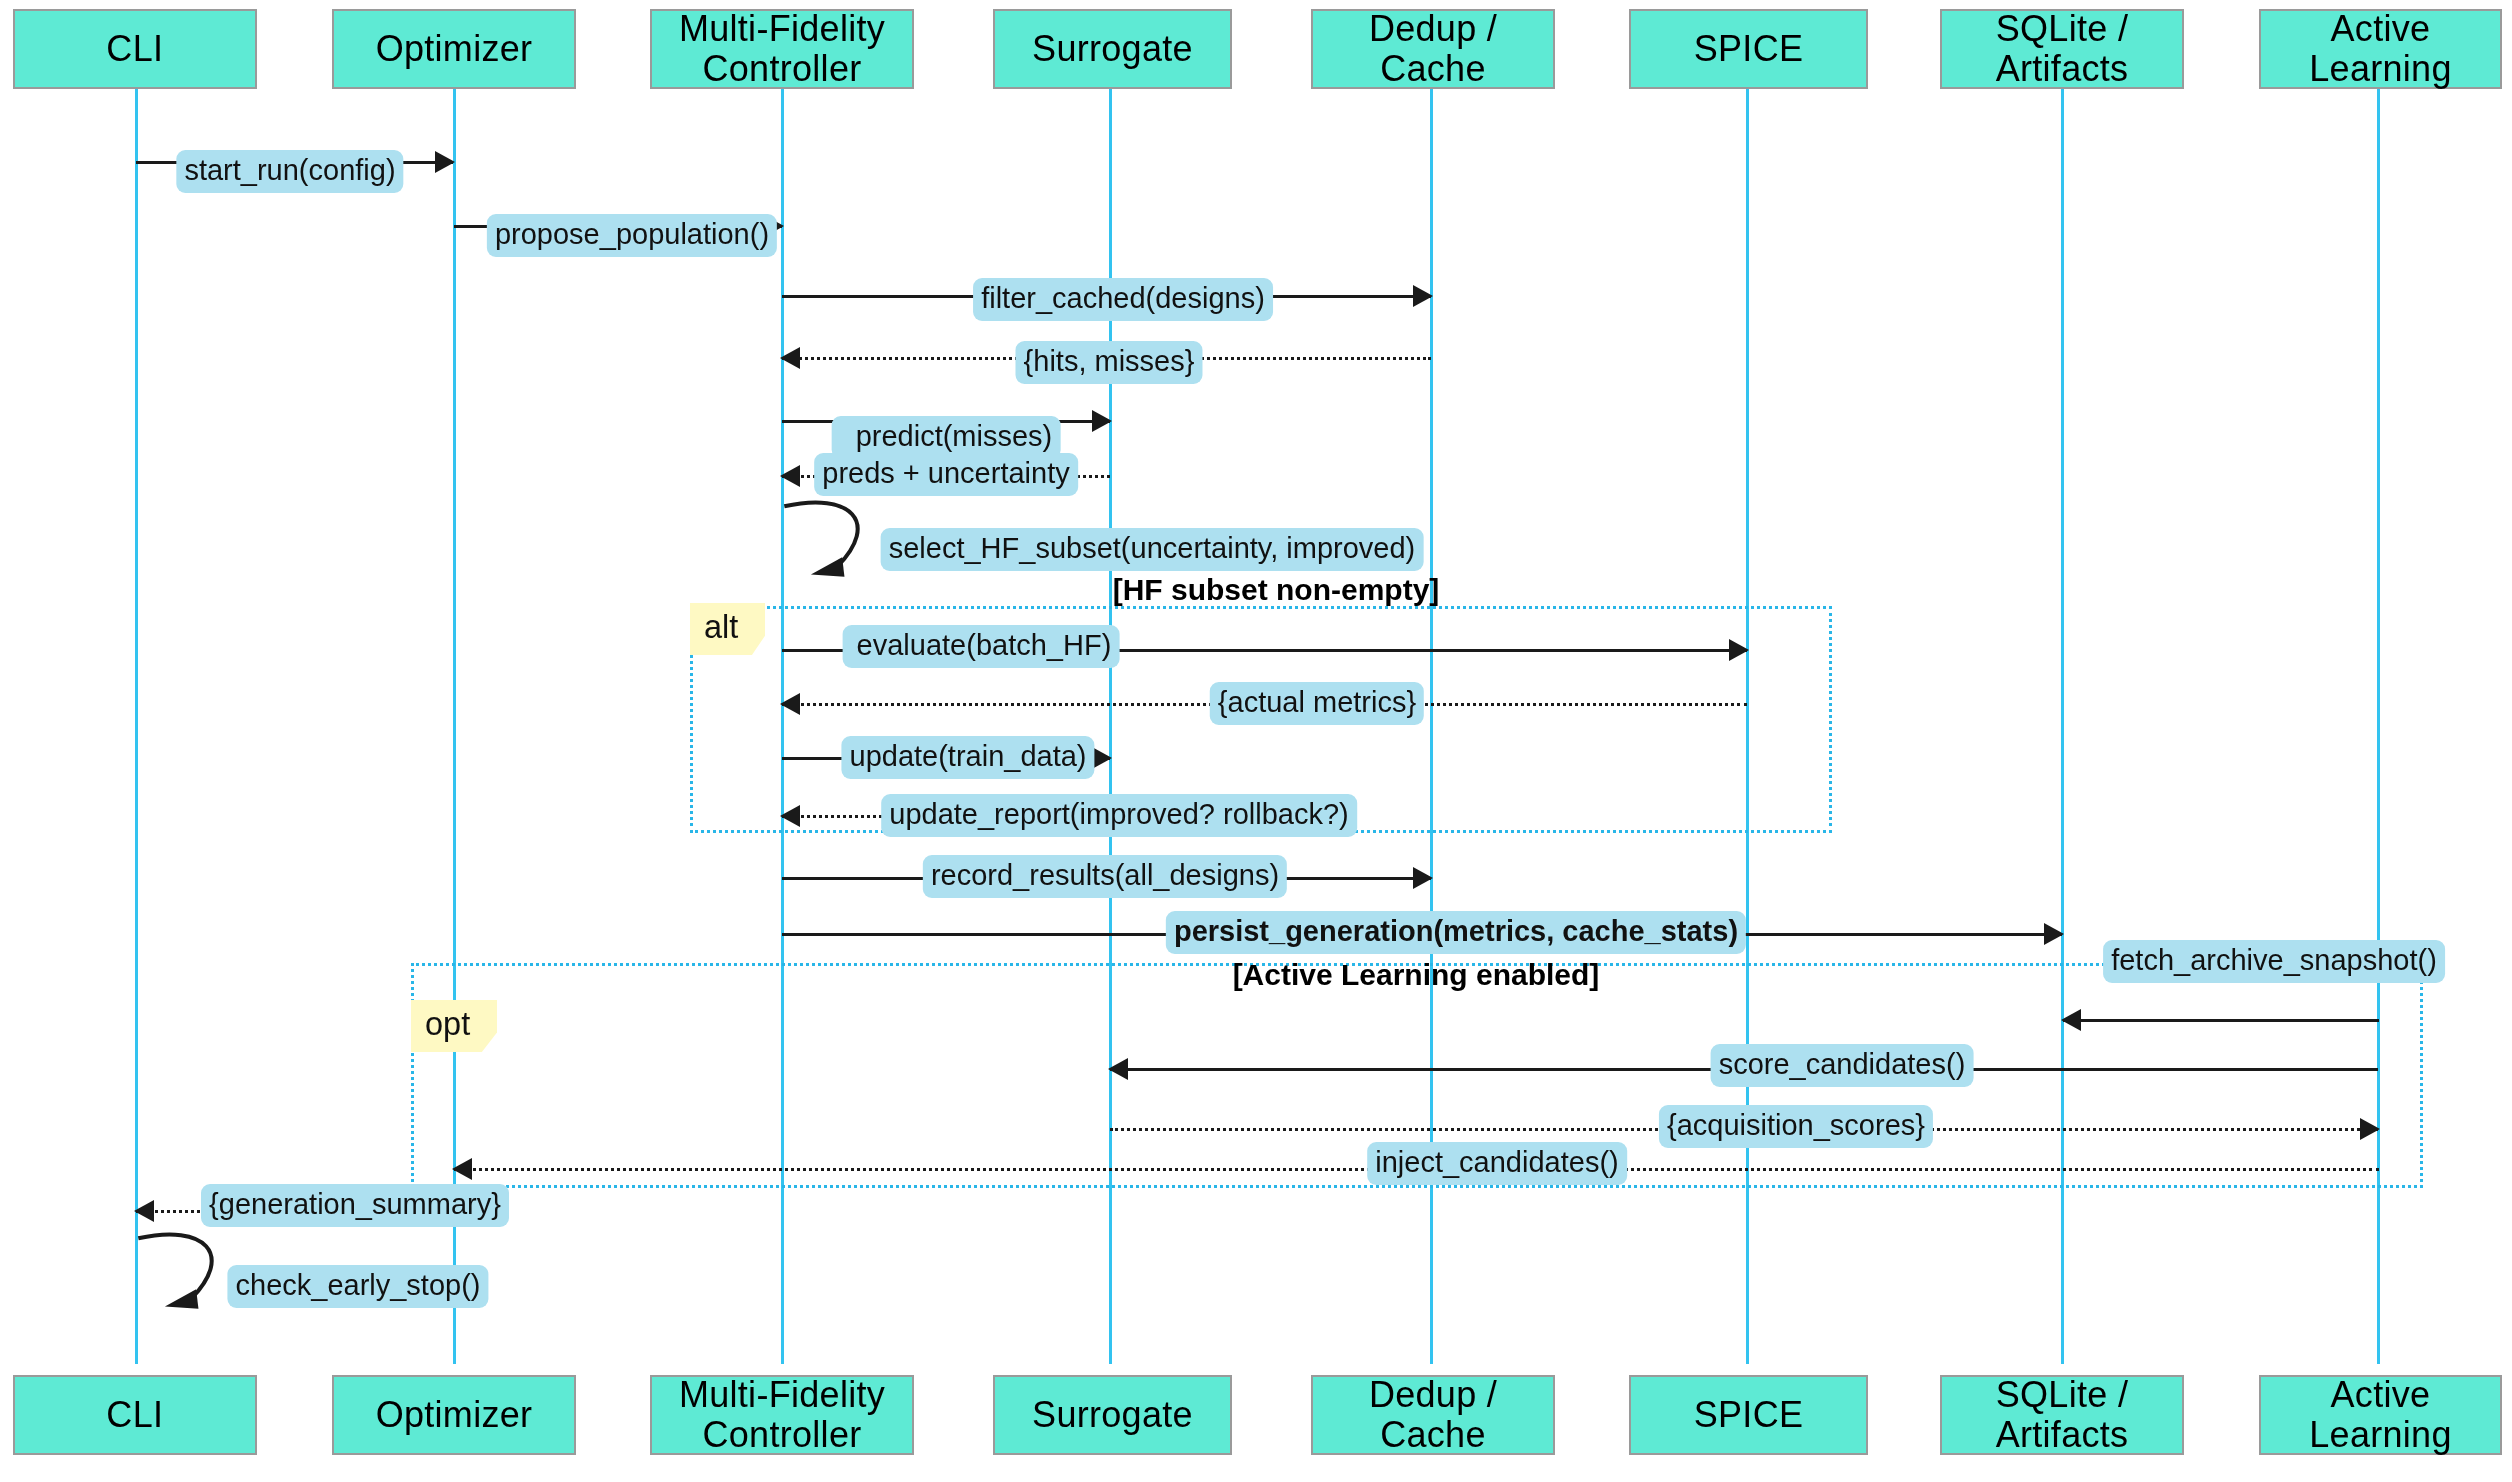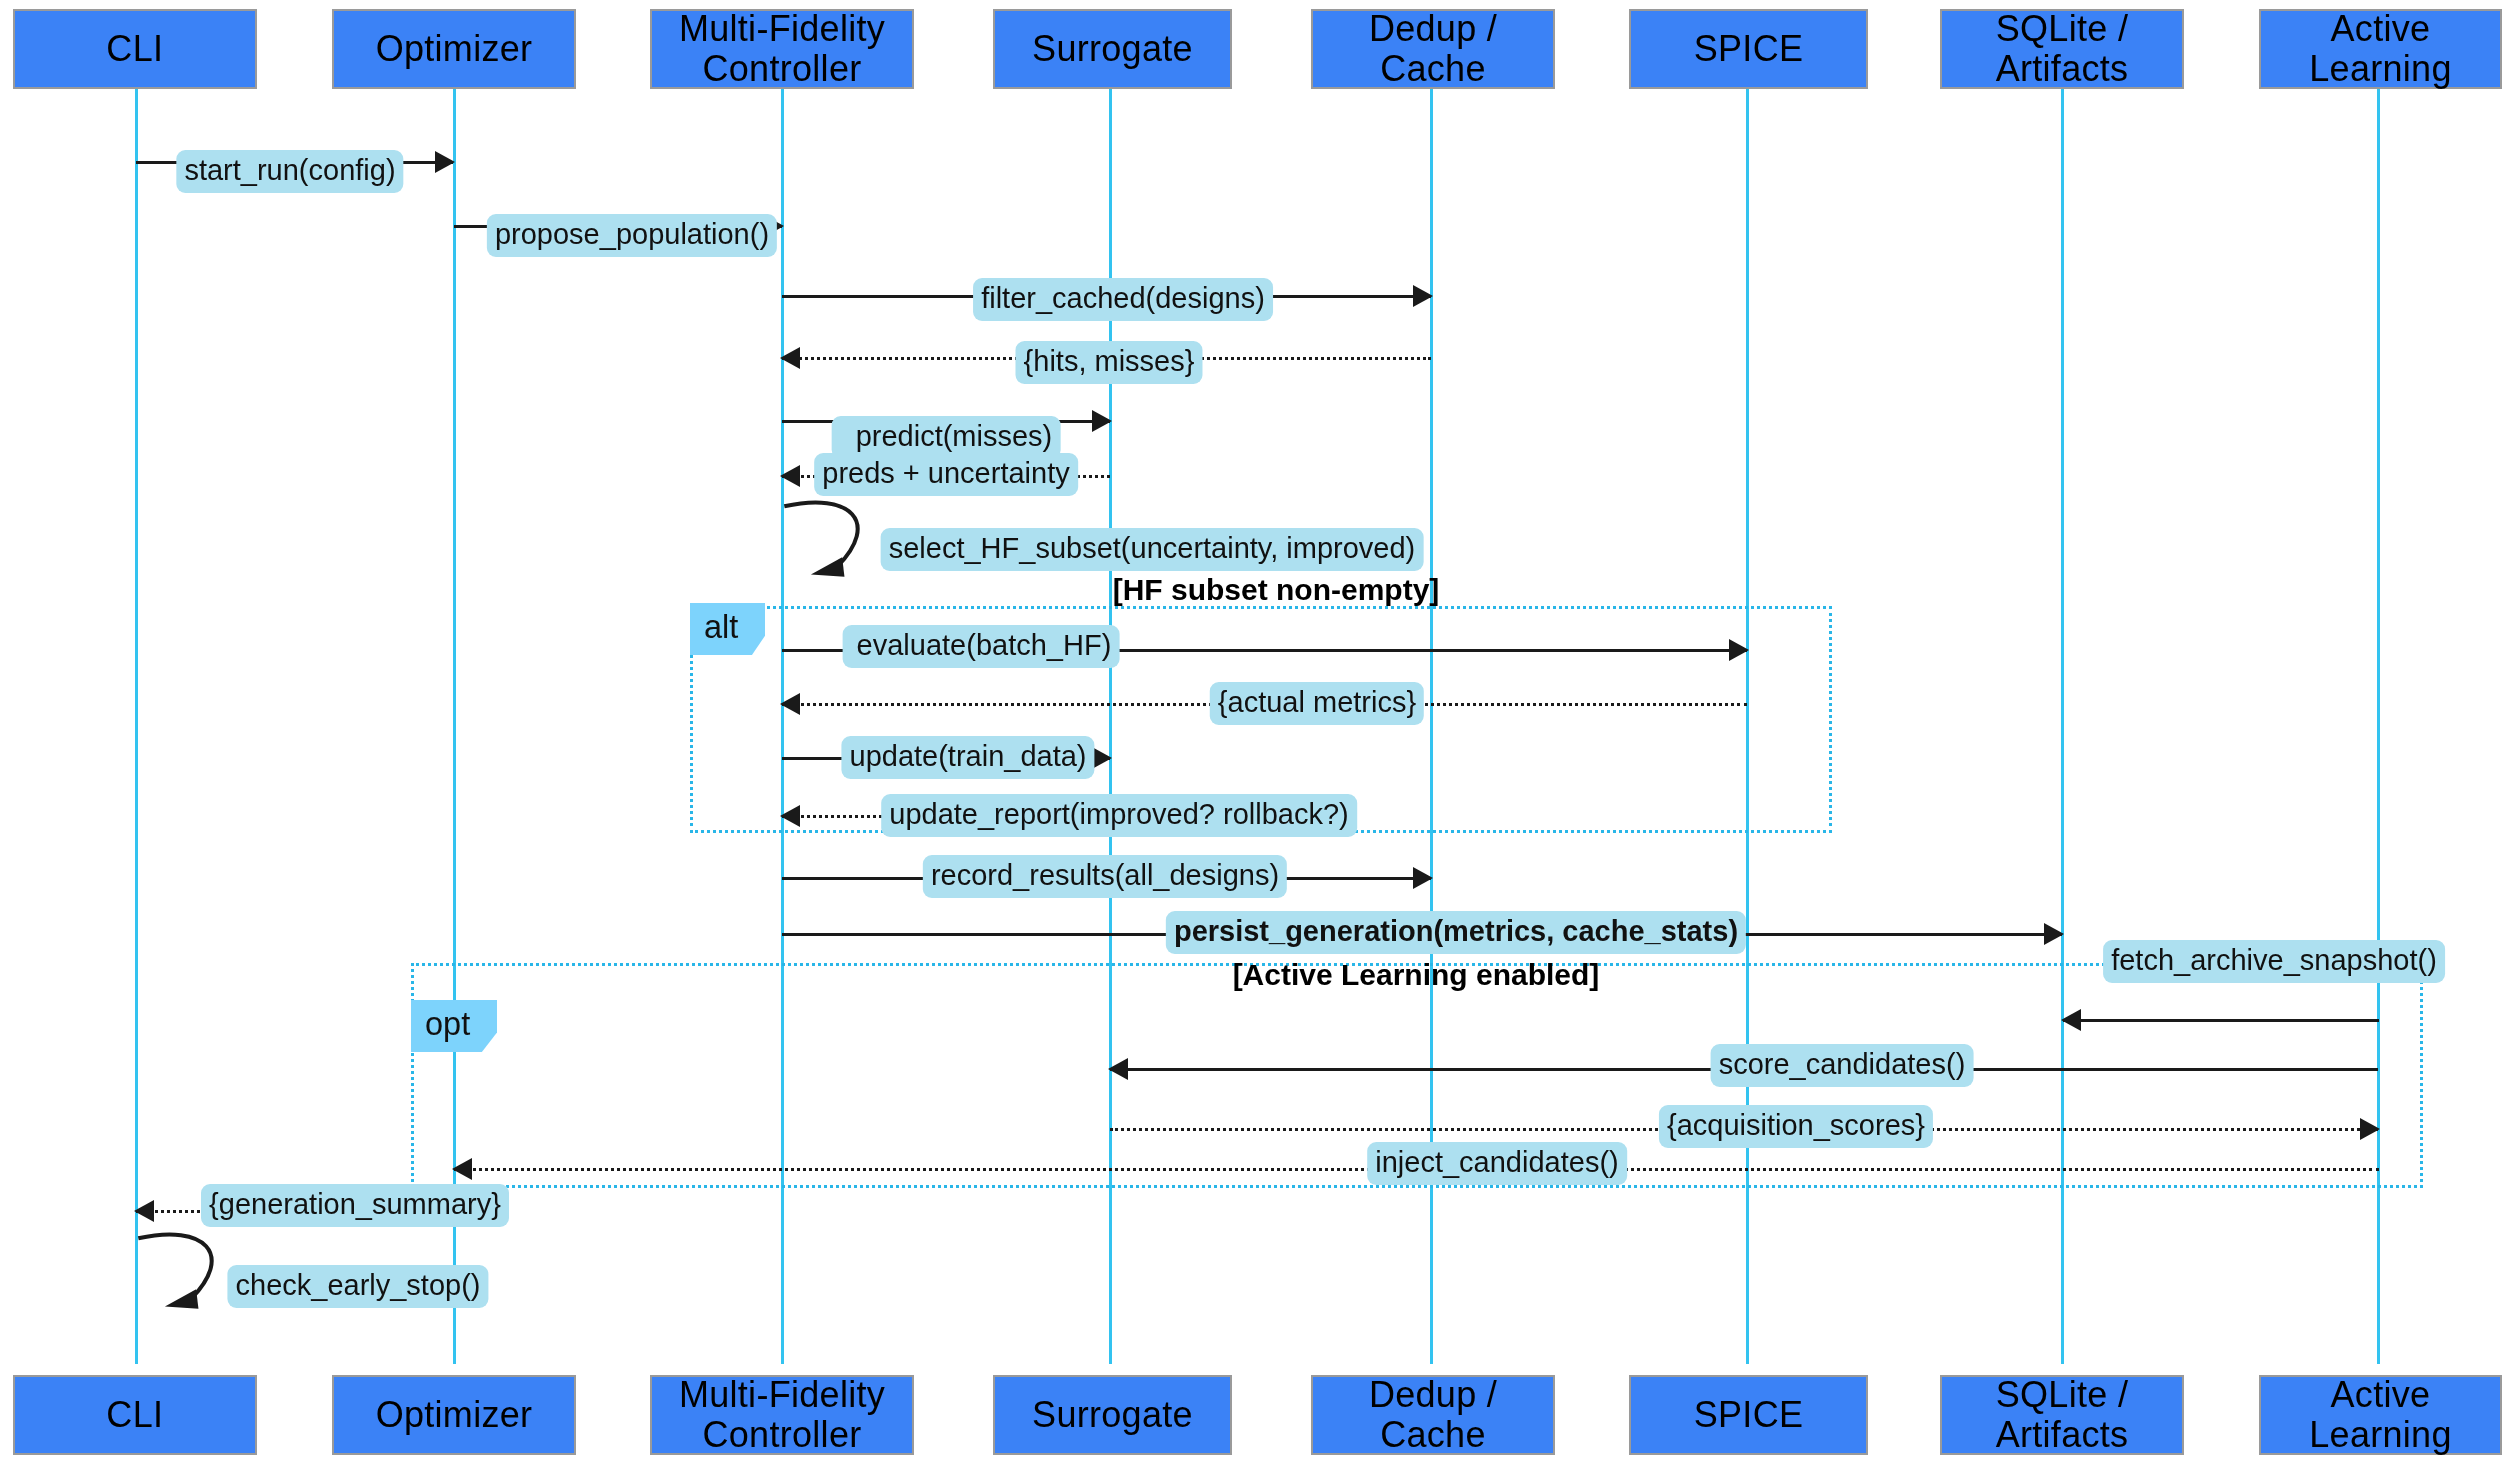--- a/index.html
+++ b/index.html
@@ -2,21 +2,21 @@
 <html style="font-size:9.3px"><head>
 <meta charset="utf-8">
 <style>
   html,body{margin:0;padding:0;background:#ffffff;}
   body{font-family:"Liberation Sans", sans-serif;}
   #stage{position:relative;width:2512px;height:1482px;background:#ffffff;overflow:hidden;}
 
   
   .participant{
     position:absolute;
-    background:#3b82f6;
+    background:#5eead4;
     border:2.3px solid #9a9a9a;
     box-sizing:border-box;
     display:flex;align-items:center;justify-content:center;text-align:center;
     color:#000;
     font-size:36px;
     line-height:1.12;
     letter-spacing:0.3px;
   }
   .participant span{display:block;}
 
@@ -59,21 +59,21 @@
   .selfcall svg{display:block;overflow:visible;}
 
   
   .frag{
     position:absolute;
     box-sizing:border-box;
     border:3.5px dotted #29B6E8;
   }
   .fraglabel{
     position:absolute;
-    background:#7dd3fc;
+    background:#fef9c3;
     color:#111;
     font-size:32.5px;
     line-height:1;
     padding:8.1px 27px 11.6px 14px;
     clip-path:polygon(0 0,100% 0,100% 62%,82% 100%,0 100%);
   }
   .fragcond{
     position:absolute;
     color:#000;
     font-size:30px;

